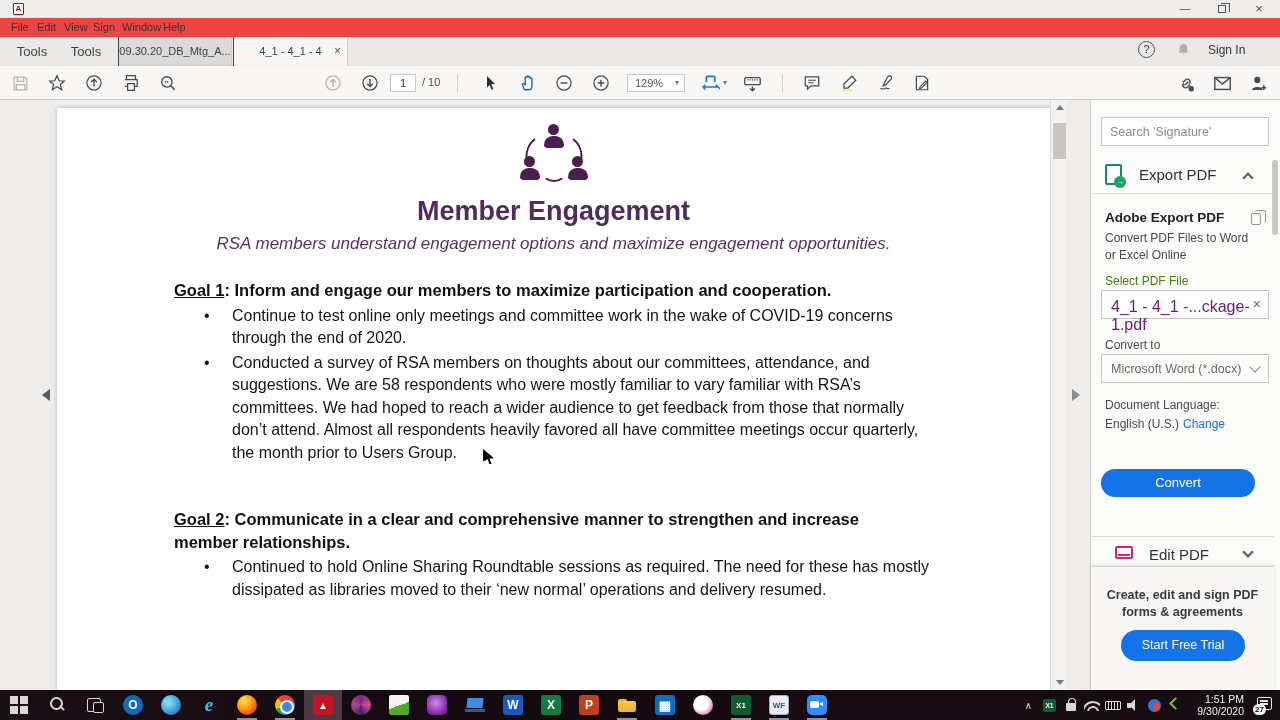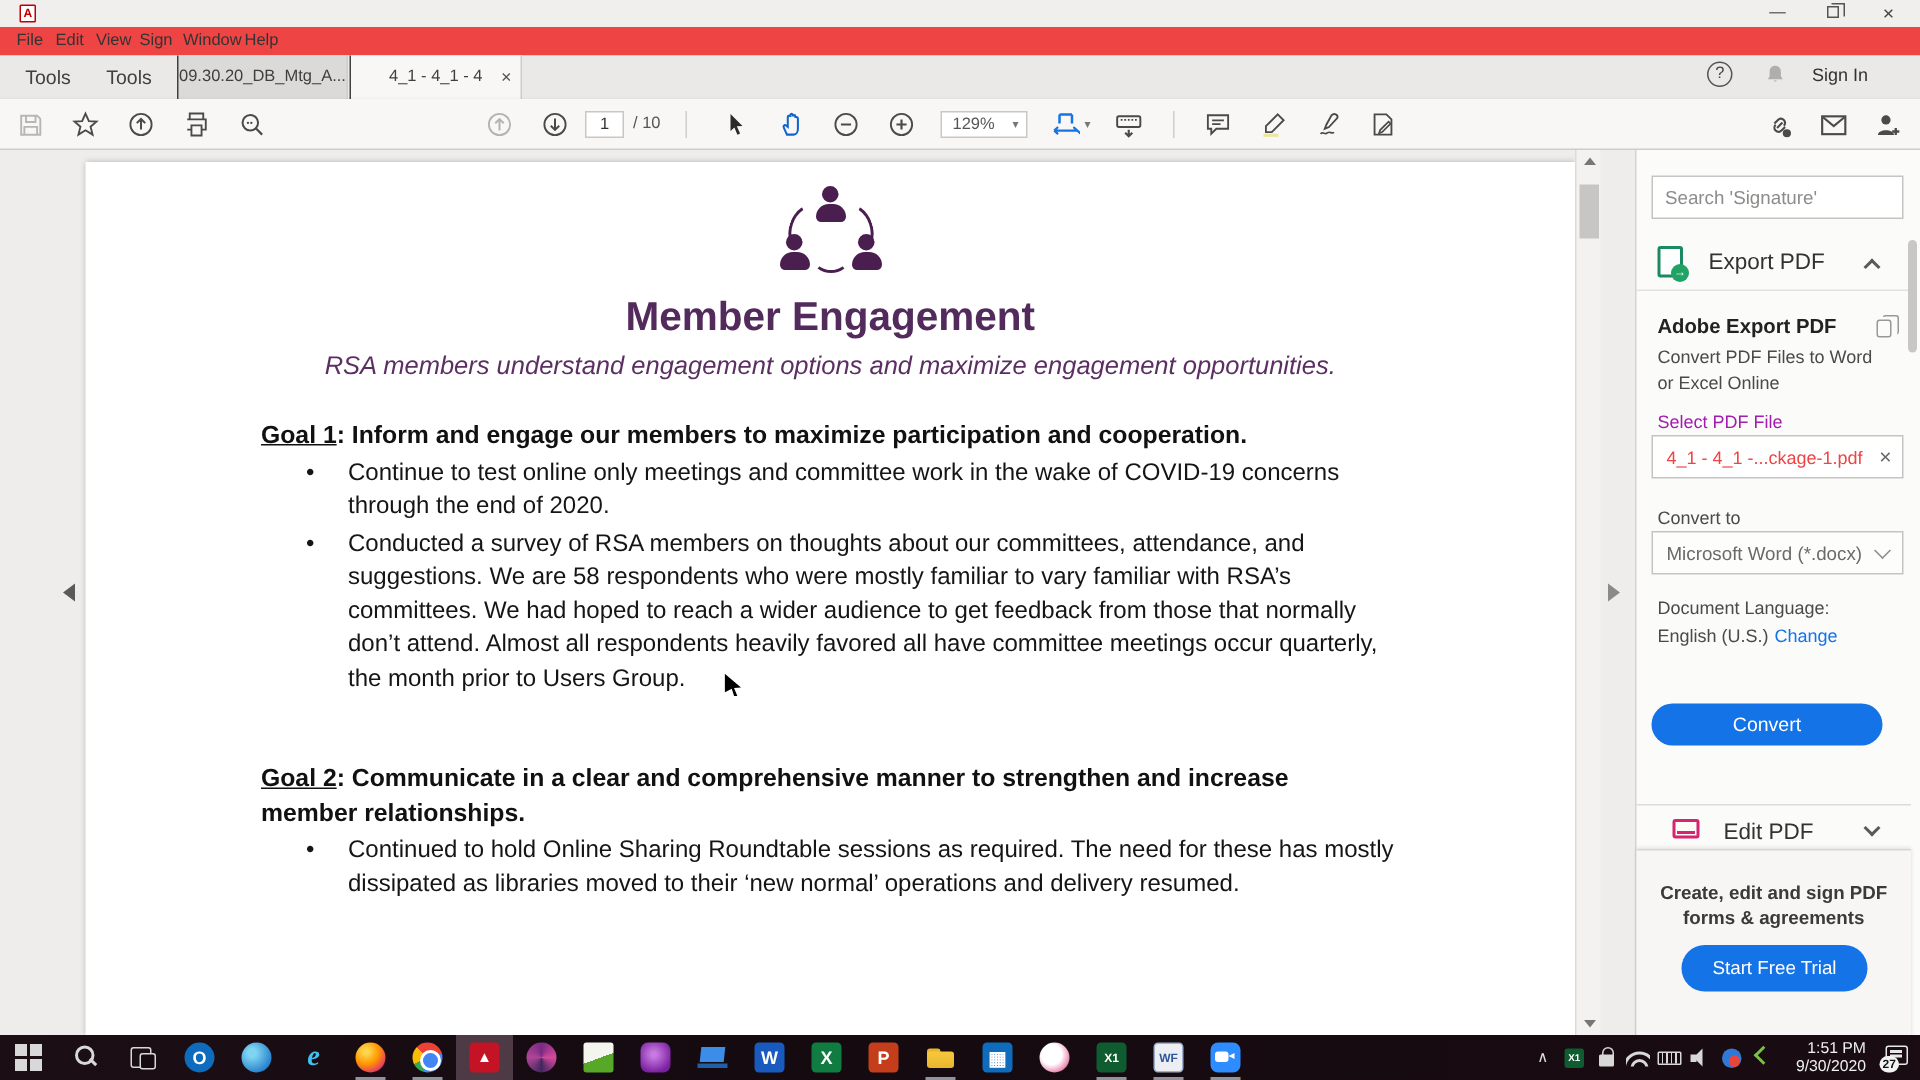--- a/index.html
+++ b/index.html
@@ -89,23 +89,23 @@
   .chev { position:absolute; width:8px; height:8px; border-right:2px solid #5a5a5a; border-bottom:2px solid #5a5a5a; }
   .chev.up { transform:rotate(-135deg); }
   .chev.down { transform:rotate(45deg); }
   .exp-row { top:58px; border-bottom:1px solid #e3e1df; height:36px; }
   .exporticon { position:absolute; left:14px; top:6px; width:17px; height:21px; border:2px solid #1a8a65; border-radius:2px; background:#fff; }
   .exporticon::after { content:'→'; position:absolute; right:-6px; bottom:-5px; width:12px; height:12px; border-radius:50%; background:#21a366; color:#fff; font-size:8px; line-height:12px; text-align:center; }
   .sb-copyicon { position:absolute; left:160px; top:113px; width:10px; height:12px; border:1.5px solid #9a9896; border-radius:2px; background:#fbfbfa; }
   .sb-copyicon::before { content:''; position:absolute; left:2.5px; top:-4.5px; width:10px; height:12px; border:1.5px solid #9a9896; border-radius:2px; border-bottom:none; border-left:none; }
   .sb-title { position:absolute; left:14px; top:110px; font-size:13.5px; font-weight:bold; color:#222; }
   .sb-desc { position:absolute; left:14px; top:130px; width:150px; font-size:12px; color:#4a4a4a; line-height:17px; }
-  .sb-selectlabel { position:absolute; left:14px; top:174px; font-size:12px; color:#a21caf; }
+  .sb-selectlabel { position:absolute; left:14px; top:174px; font-size:12px; color:#4d7c0f; }
   .filebox { position:absolute; left:10px; top:190px; width:168px; height:29px; background:#fff; border:1px solid #c6c4c2; }
-  .filebox .fname { position:absolute; left:9px; top:7px; font-size:12px; color:#ef4444; }
+  .filebox .fname { position:absolute; left:9px; top:7px; font-size:16px; color:#701a75; }
   .filebox .fx { position:absolute; right:7px; top:5px; font-size:14px; color:#666; }
   .sb-convertto { position:absolute; left:14px; top:238px; font-size:12px; color:#4a4a4a; }
   .selbox { position:absolute; left:10px; top:254px; width:168px; height:29px; background:#fdfdfc; border:1px solid #c6c4c2; }
   .selbox .sval { position:absolute; left:9px; top:7px; font-size:12.5px; color:#6a6a6a; }
   .selbox .chev { right:9px; top:8px; border-color:#8a8a8a; border-width:1.5px; }
   .sb-langlabel { position:absolute; left:14px; top:298px; font-size:12px; color:#4a4a4a; }
   .sb-lang { position:absolute; left:14px; top:317px; font-size:12px; color:#4a4a4a; }
   .sb-change { position:absolute; left:92px; top:317px; font-size:12px; color:#1473e6; }
   .convertbtn { position:absolute; left:10px; top:369px; width:154px; height:28px; border-radius:14px; background:#1473e6; color:#fff; font-size:13px; text-align:center; line-height:28px; }
   .sb-sep { position:absolute; left:0; top:436px; width:183px; height:1px; background:#dddbd9; }

